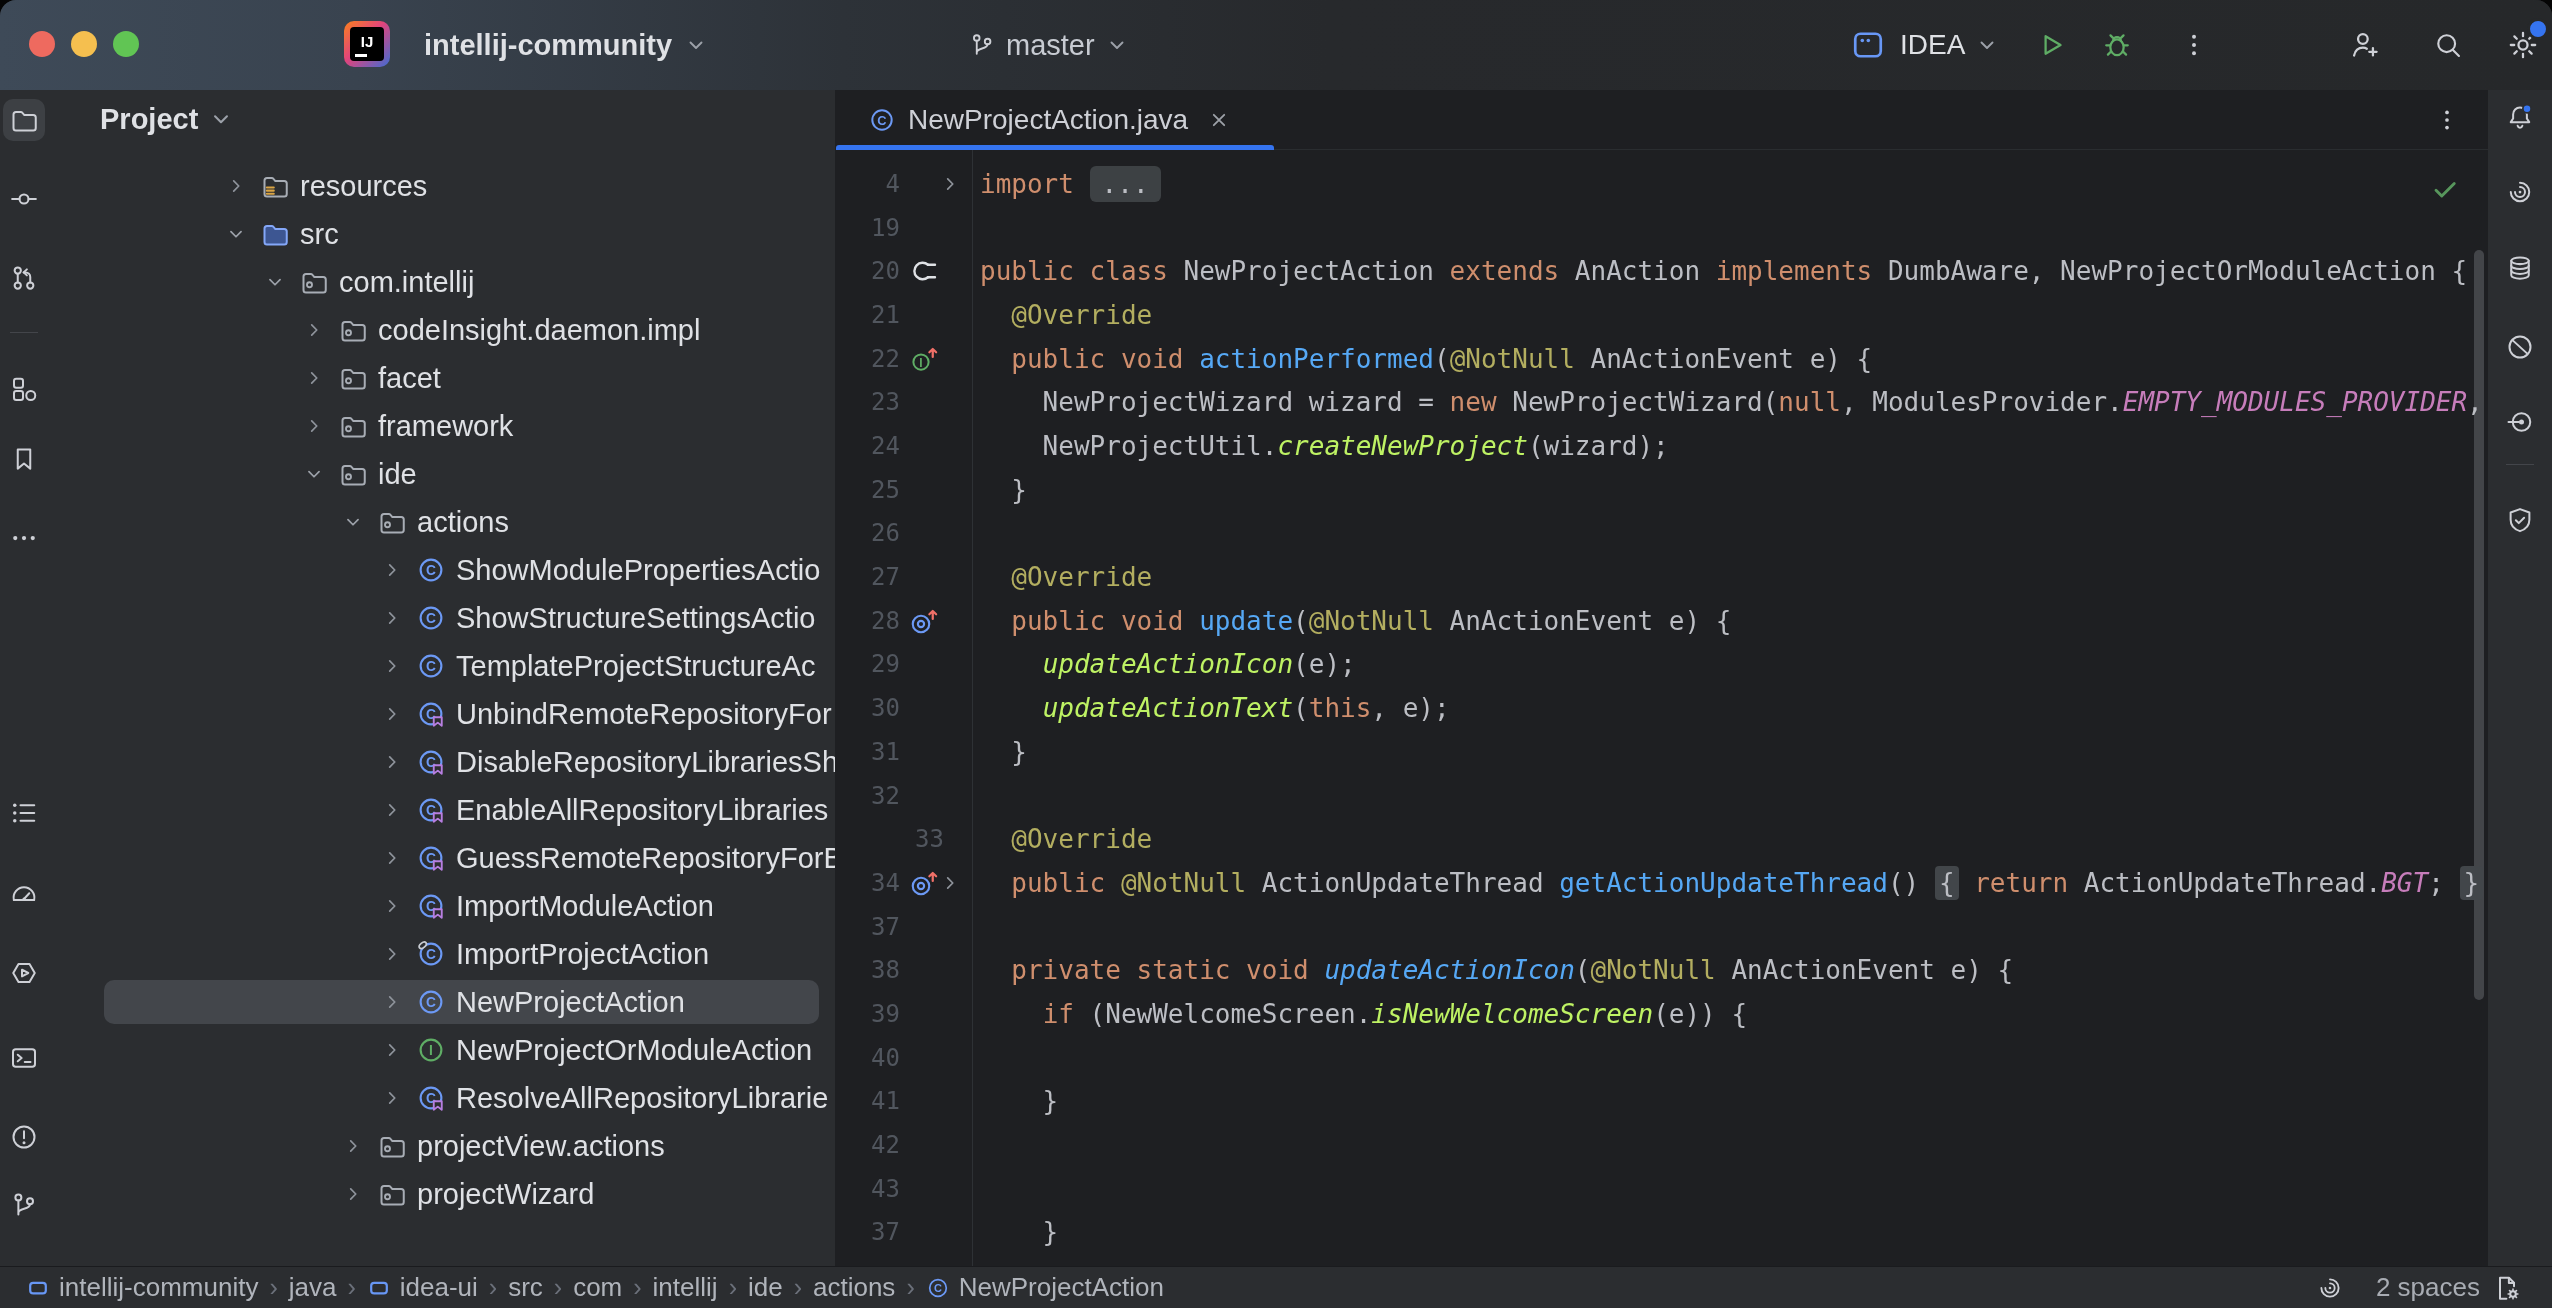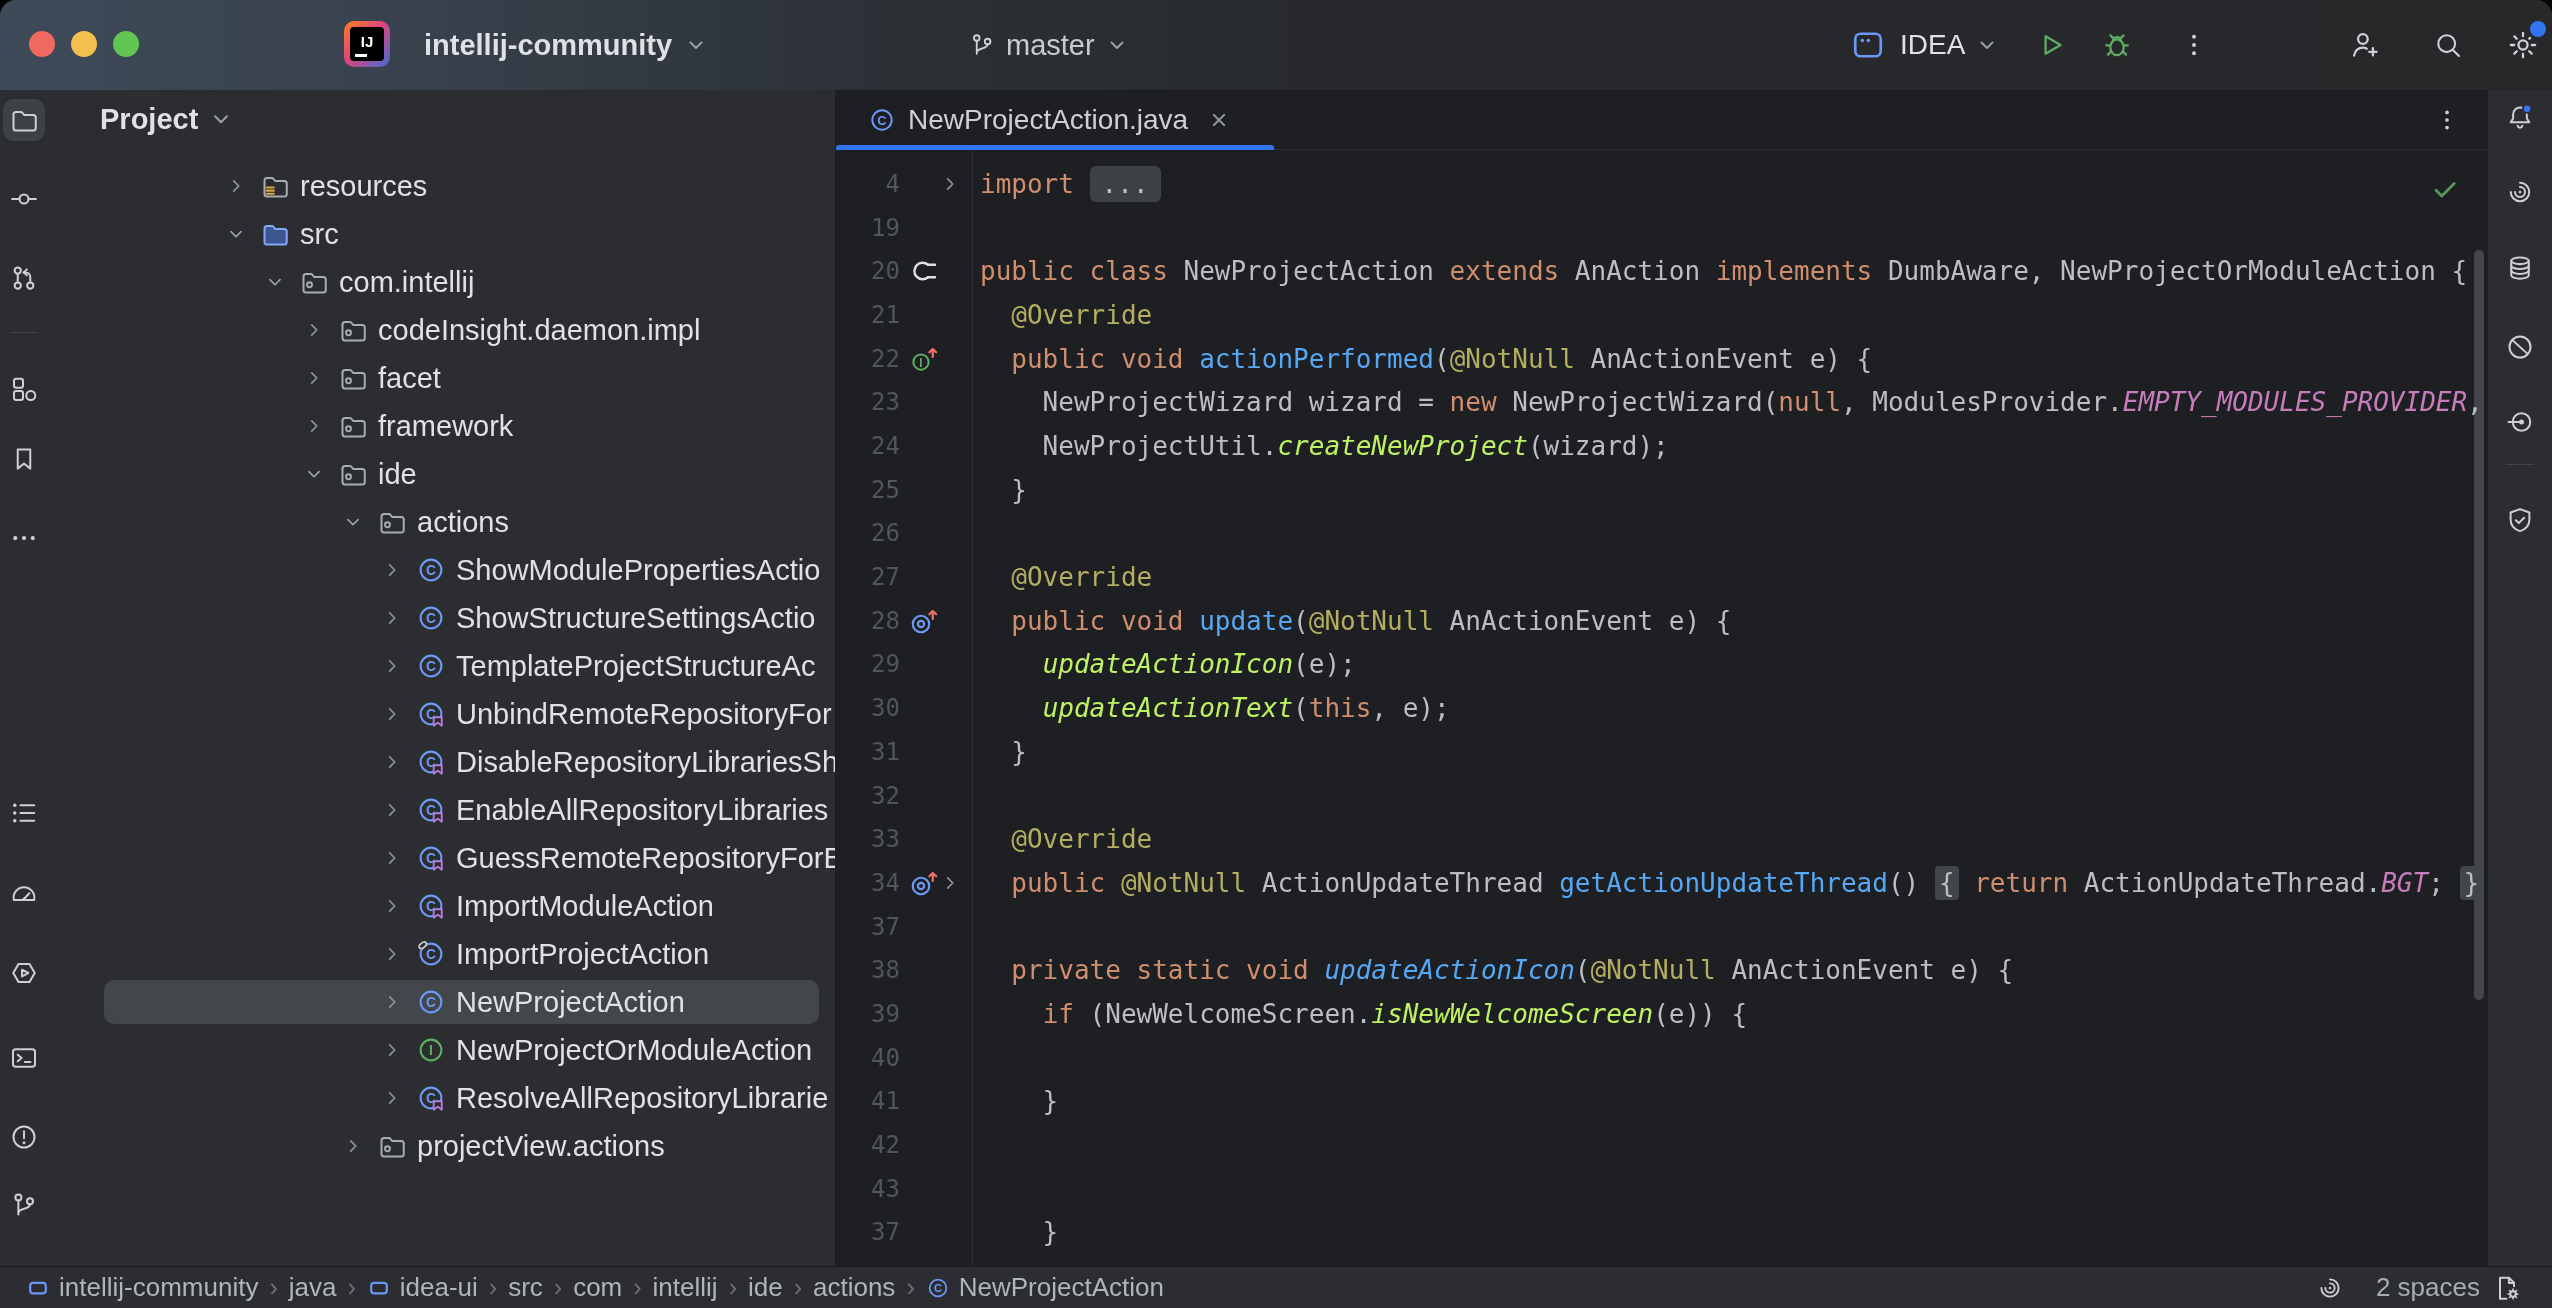--- a/index.html
+++ b/index.html
@@ -600,20 +600,34 @@
             </svg>
           </span>
           <span class="ticon">
             <svg width="30" height="30" viewBox="0 0 24 24" xmlns="http://www.w3.org/2000/svg">
               <path d="M3.6 7.6c0-1.1.9-2 2-2h3.7c.6 0 1.2.3 1.6.8l1.2 1.5h7.3c1.1 0 2 .9 2 2v8.5c0 1.1-.9 2-2 2H5.6c-1.1 0-2-.9-2-2z" fill="none" stroke="#a8adb5" stroke-width="1.6" stroke-linejoin="round"></path>
               <circle cx="8.4" cy="14.2" r="2" fill="none" stroke="#a8adb5" stroke-width="1.5"></circle>
             </svg>
           </span>
           <span class="tlabel">projectView.actions</span>
         </div>
+        <div class="tree-row" style="padding-left: 293px;">
+          <span class="chev">
+            <svg width="22" height="22" viewBox="0 0 24 24" xmlns="http://www.w3.org/2000/svg">
+              <polyline points="9.5,6.5 15,12 9.5,17.5" fill="none" stroke="#8e939b" stroke-width="1.9" stroke-linecap="round" stroke-linejoin="round"></polyline>
+            </svg>
+          </span>
+          <span class="ticon">
+            <svg width="30" height="30" viewBox="0 0 24 24" xmlns="http://www.w3.org/2000/svg">
+              <path d="M3.6 7.6c0-1.1.9-2 2-2h3.7c.6 0 1.2.3 1.6.8l1.2 1.5h7.3c1.1 0 2 .9 2 2v8.5c0 1.1-.9 2-2 2H5.6c-1.1 0-2-.9-2-2z" fill="none" stroke="#a8adb5" stroke-width="1.6" stroke-linejoin="round"></path>
+              <circle cx="8.4" cy="14.2" r="2" fill="none" stroke="#a8adb5" stroke-width="1.5"></circle>
+            </svg>
+          </span>
+          <span class="tlabel">projectWizard</span>
+        </div>
       </div>
   </section>
 
   <div id="tabbar">
     <div id="tab-active">
       <span class="ticon" style="display: flex;">
           <svg width="28" height="28" viewBox="0 0 24 24" xmlns="http://www.w3.org/2000/svg">
             <circle cx="12" cy="12" r="8.3" fill="none" stroke="#6c99f5" stroke-width="1.7"></circle>
             <text x="12" y="16" font-family="Liberation Sans, sans-serif" font-size="11" font-weight="700" text-anchor="middle" fill="#6c99f5">C</text>
           </svg>
@@ -693,21 +707,21 @@
       </div>
       <div class="code-row" style="top: 448.8px;"><span class="tk-p">  </span><span class="tk-k">public void </span><span class="tk-d">update</span><span class="tk-p">(</span><span class="tk-a">@NotNull</span><span class="tk-p"> AnActionEvent e) {</span></div>
       <div class="ln" style="top: 492.48px;">29</div>
       <div class="code-row" style="top: 492.48px;"><span class="tk-p">    </span><span class="tk-i">updateActionIcon</span><span class="tk-p">(e);</span></div>
       <div class="ln" style="top: 536.16px;">30</div>
       <div class="code-row" style="top: 536.16px;"><span class="tk-p">    </span><span class="tk-i">updateActionText</span><span class="tk-p">(</span><span class="tk-k">this</span><span class="tk-p">, e);</span></div>
       <div class="ln" style="top: 579.84px;">31</div>
       <div class="code-row" style="top: 579.84px;"><span class="tk-p">  }</span></div>
       <div class="ln" style="top: 623.52px;">32</div>
       <div class="code-row" style="top: 623.52px;"></div>
-      <div class="ln" style="top: 667.2px;">33</div>
+      <div class="ln" style="top: 667.2px; padding-left: 44px;">33</div>
       <div class="code-row" style="top: 667.2px;"><span class="tk-p">  </span><span class="tk-a">@Override</span></div>
       <div class="ln" style="top: 710.88px;">34</div>
       <div class="marker" style="top: 710.88px;">
         <svg width="30" height="30" viewBox="0 0 24 24" xmlns="http://www.w3.org/2000/svg">
           <circle cx="9.6" cy="14.4" r="6.6" fill="none" stroke="#6c99f5" stroke-width="1.7"></circle>
           <circle cx="9.6" cy="14.4" r="2.5" fill="none" stroke="#6c99f5" stroke-width="1.7"></circle>
           <path d="M19 10.3V4M16.3 6.6 19 4l2.7 2.6" fill="none" stroke="#ef7068" stroke-width="1.8" stroke-linecap="round" stroke-linejoin="round"></path>
         </svg>
       </div>
       <div class="fold-arrow" style="top: 710.88px;">

